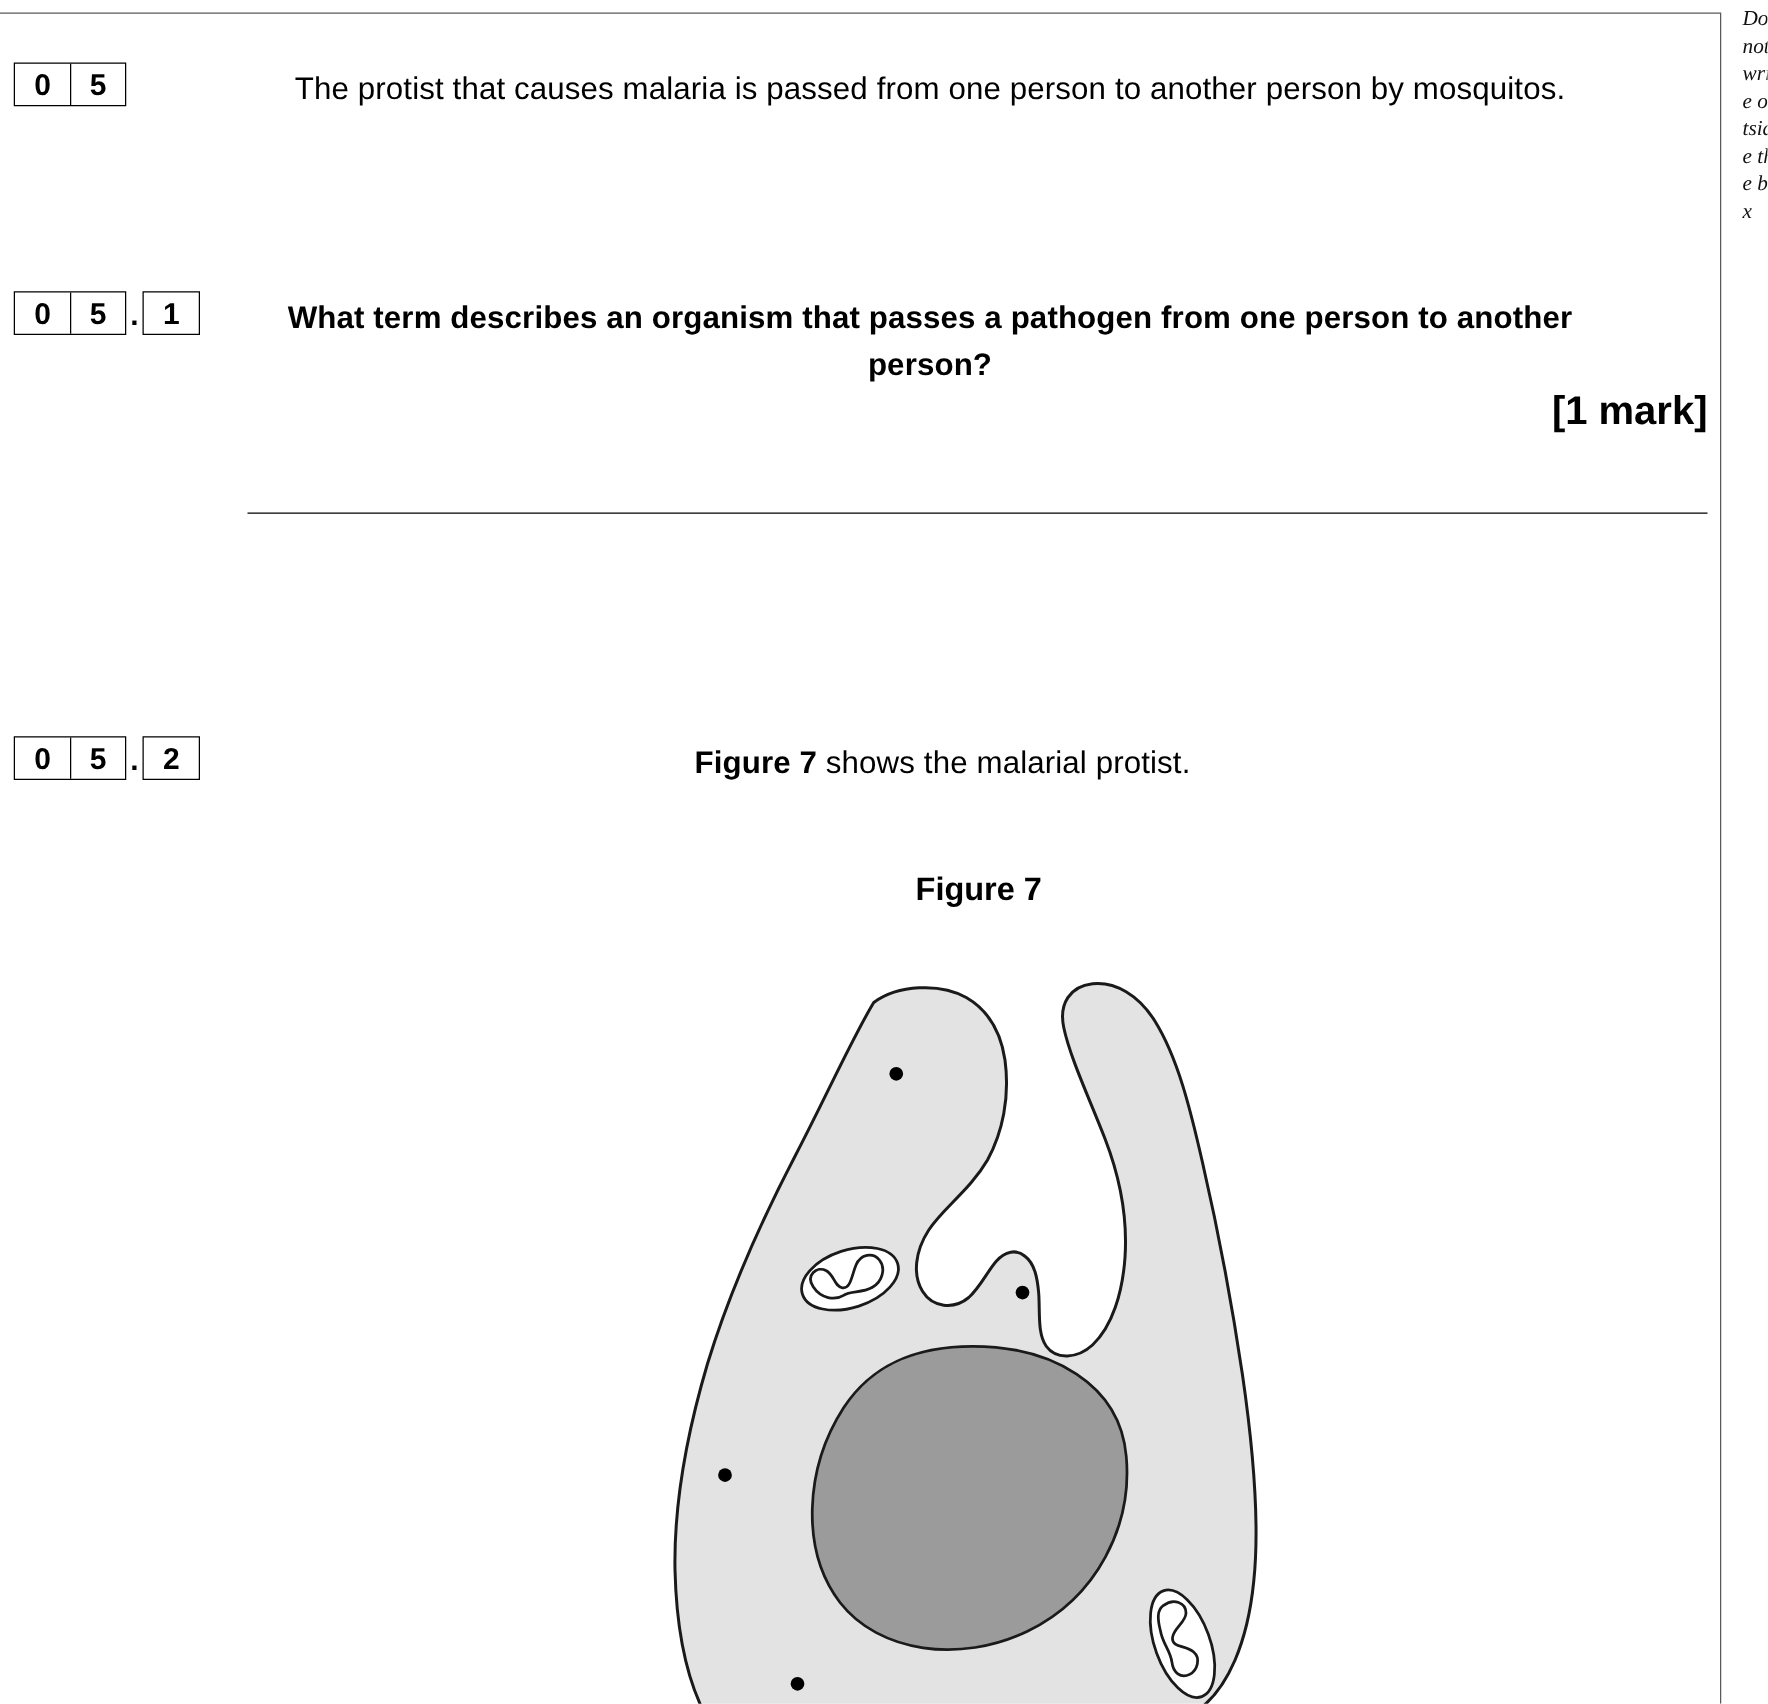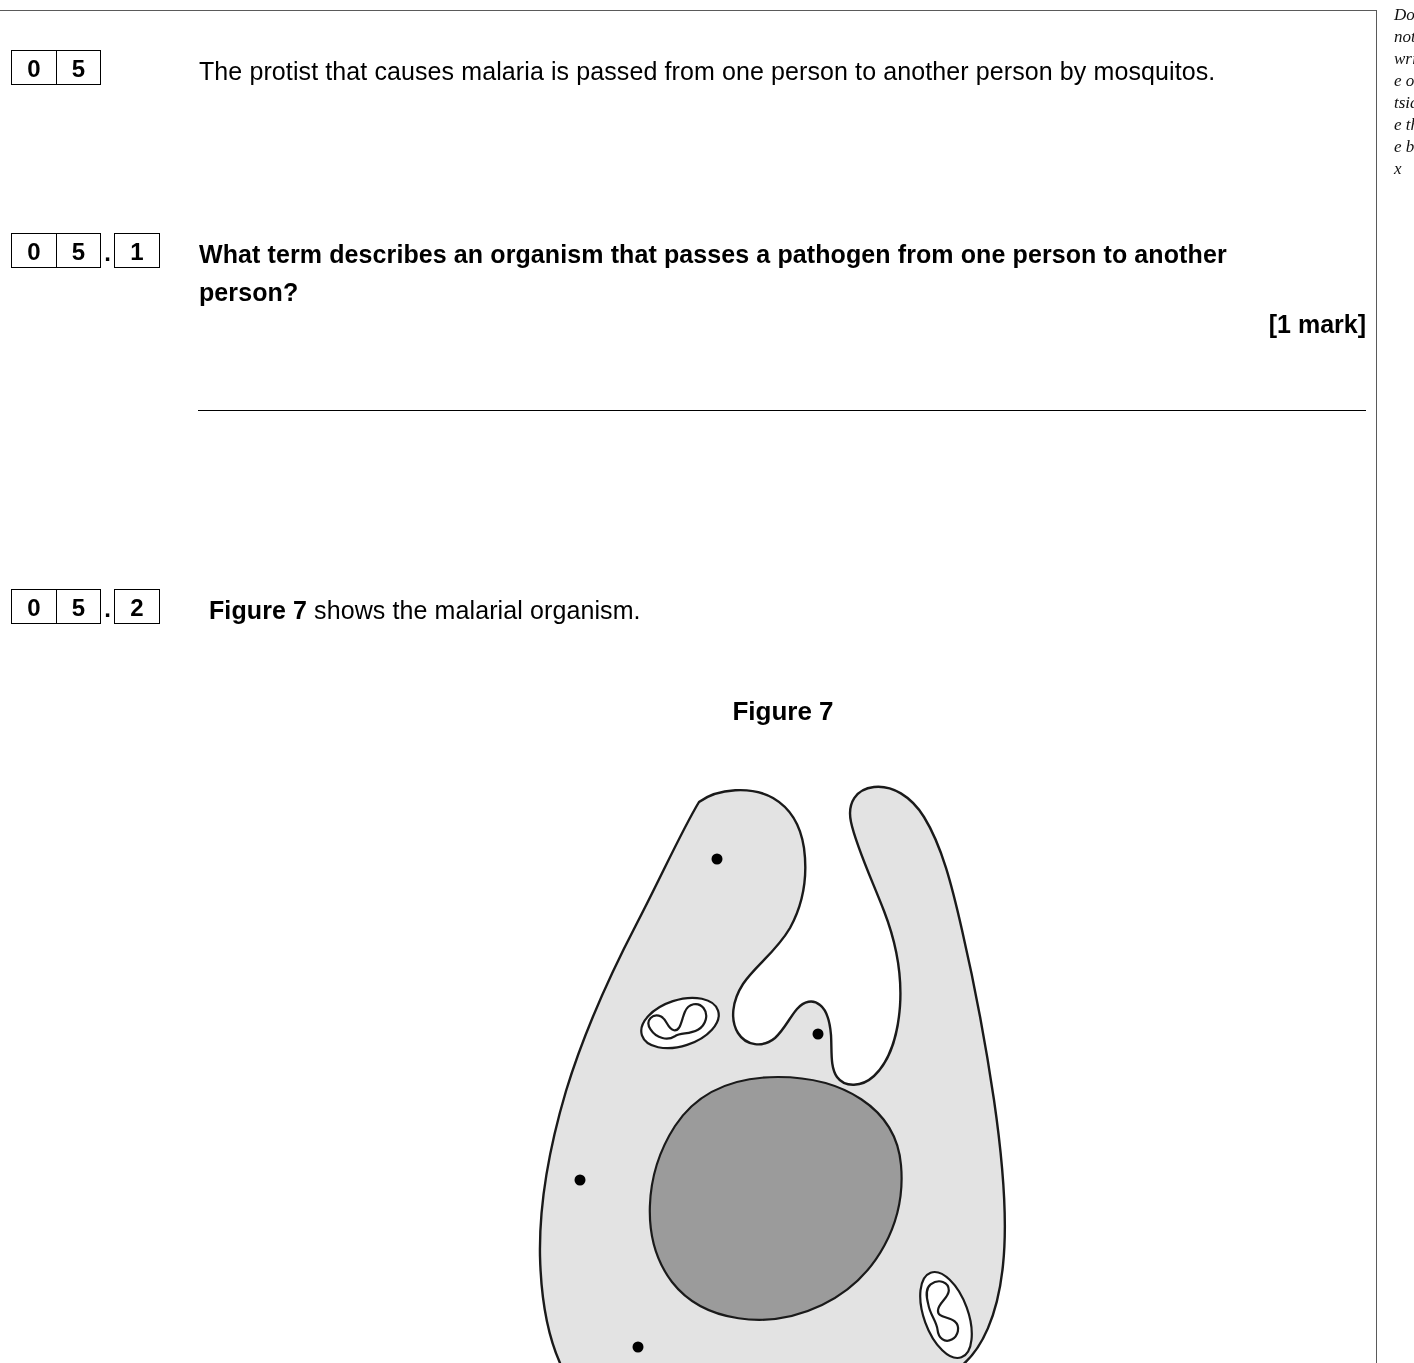--- a/index.html
+++ b/index.html
@@ -86,30 +86,31 @@
   #qnum-05   { left: 11px; top: 50px; }
   #qnum-051  { left: 11px; top: 233px; }
   #qnum-052  { left: 11px; top: 589px; }
 
   
   .qtext {
     position: absolute;
     font-size: 25px;
     line-height: 38px;
     letter-spacing: 0.1px;
+    text-align: center;
   }
   #stem-05  { left: 199px; top: 52px;  width: 1090px; }
   #stem-051 { left: 199px; top: 235px; width: 1090px; font-weight: bold; }
   #stem-052 { left: 209px; top: 591px; width: 1090px; }
 
   .marks {
     position: absolute;
     right: 48px;
     top: 310px;
-    font-size: 25px;
+    font-size: 32px;
     font-weight: bold;
   }
 
   .answer-rule {
     position: absolute;
     left: 198px;
     top: 410px;
     width: 1168px;
     height: 0;
     border-top: 1.8px solid #000;
@@ -165,21 +166,21 @@
 <div class="qnum" id="qnum-052">
   <div class="pair">
     <div class="cell">0</div>
     <div class="cell">5</div>
   </div>
   <div class="dot">.</div>
   <div class="single">
     <div class="cell">2</div>
   </div>
 </div>
-<div class="qtext" id="stem-052"><b>Figure 7</b><span> shows the malarial organism.</span></div>
+<div class="qtext" id="stem-052"><b>Figure 7</b><span> shows the malarial protist.</span></div>
 
 <div class="figure-caption">Figure 7</div>
 
 <svg id="figure7" width="600" height="600" viewBox="0 0 600 600">
 
   <path fill="#e3e3e3" stroke="#1a1a1a" stroke-width="2.4" stroke-linejoin="round" d="M 199,32
            C 218,18 252,16 273,28
            C 292,39 301,58 304,78
            C 308,108 302,136 290,158
            C 276,182 255,196 243,214

